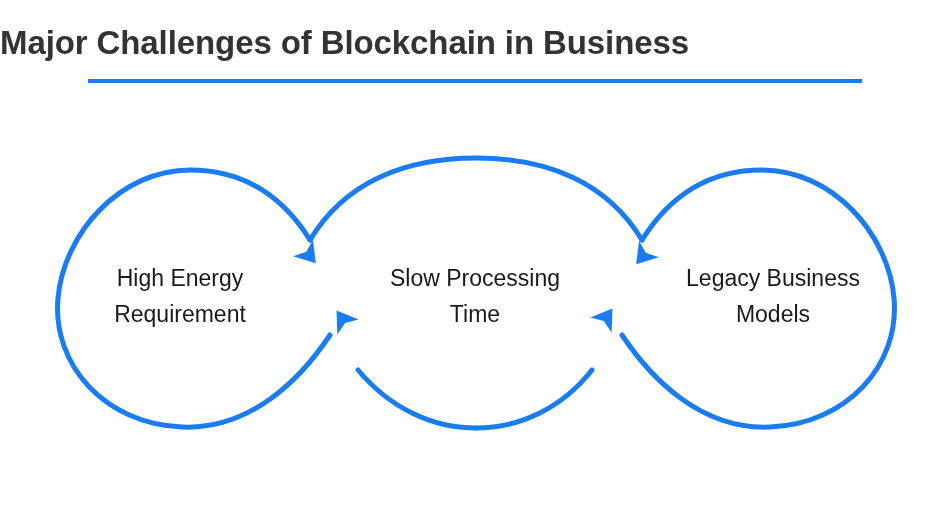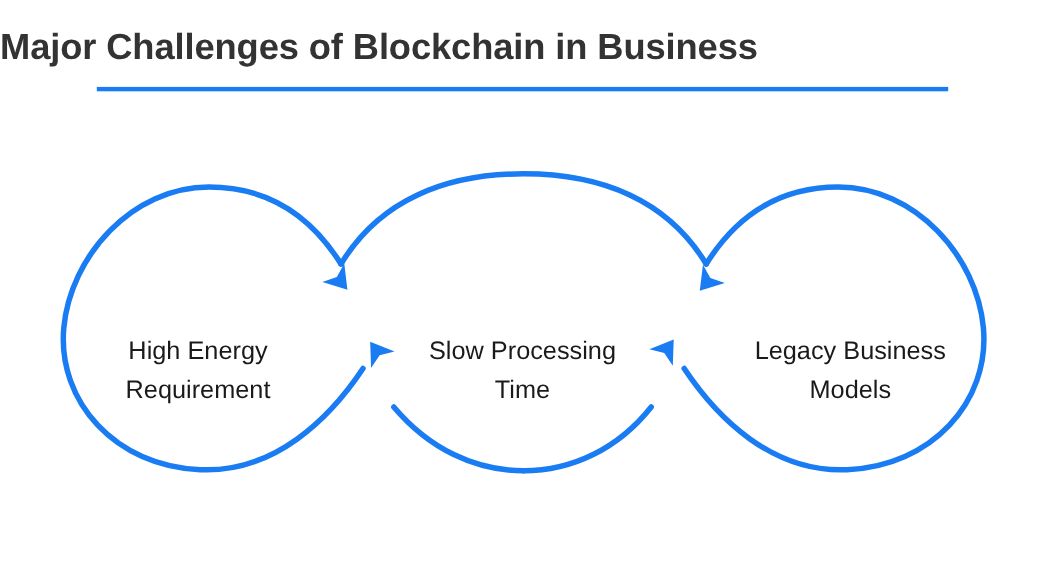--- a/index.html
+++ b/index.html
@@ -64,21 +64,20 @@
   
   .node-label {
     position: absolute;
     text-align: center;
     font-family: "Liberation Sans", sans-serif;
     font-size: 23px;
     font-weight: normal;
     color: #1a1a1a;
     line-height: 36px;
     white-space: pre-line;
-    margin-top: 40px;
   }
   #node-label-energy {
     left: 55px;
     top: 130px;
     width: 250px;
   }
   #node-label-processing {
     left: 350px;
     top: 130px;
     width: 250px;

